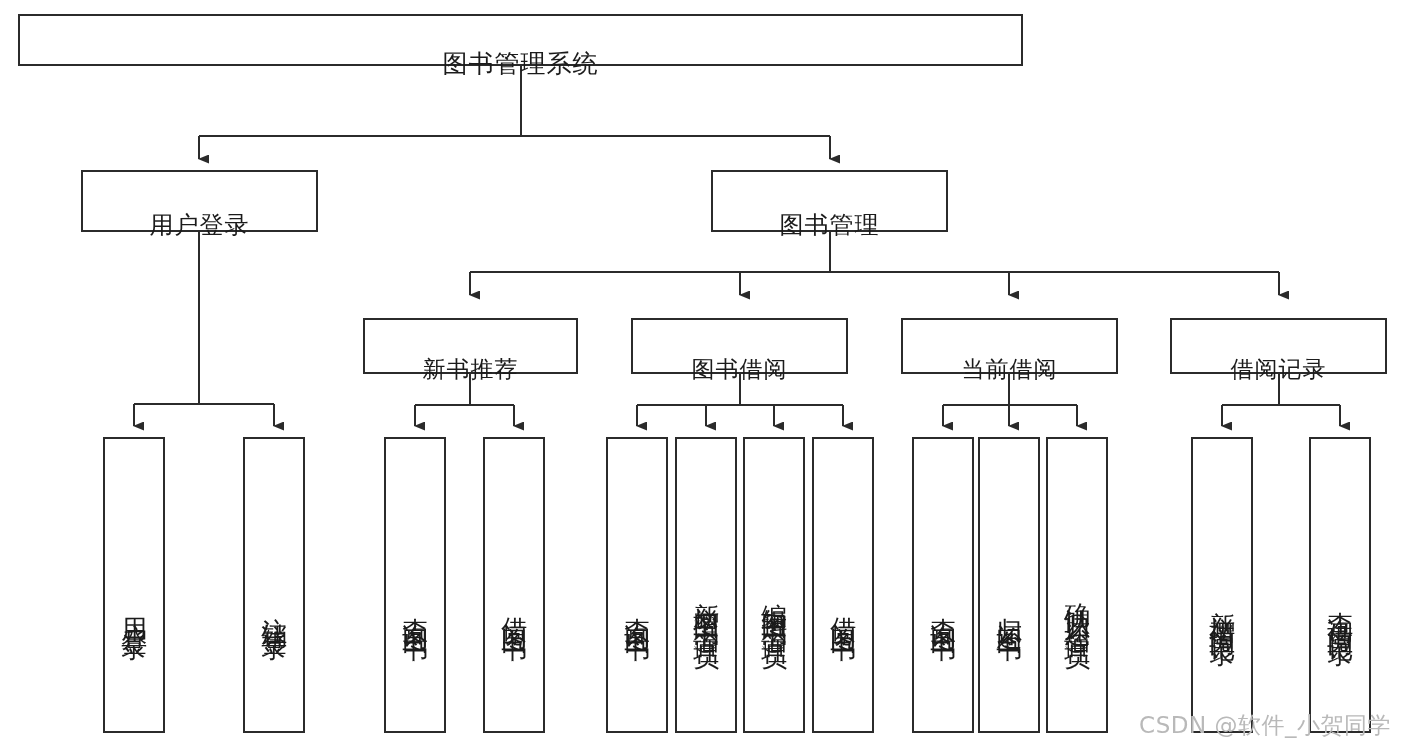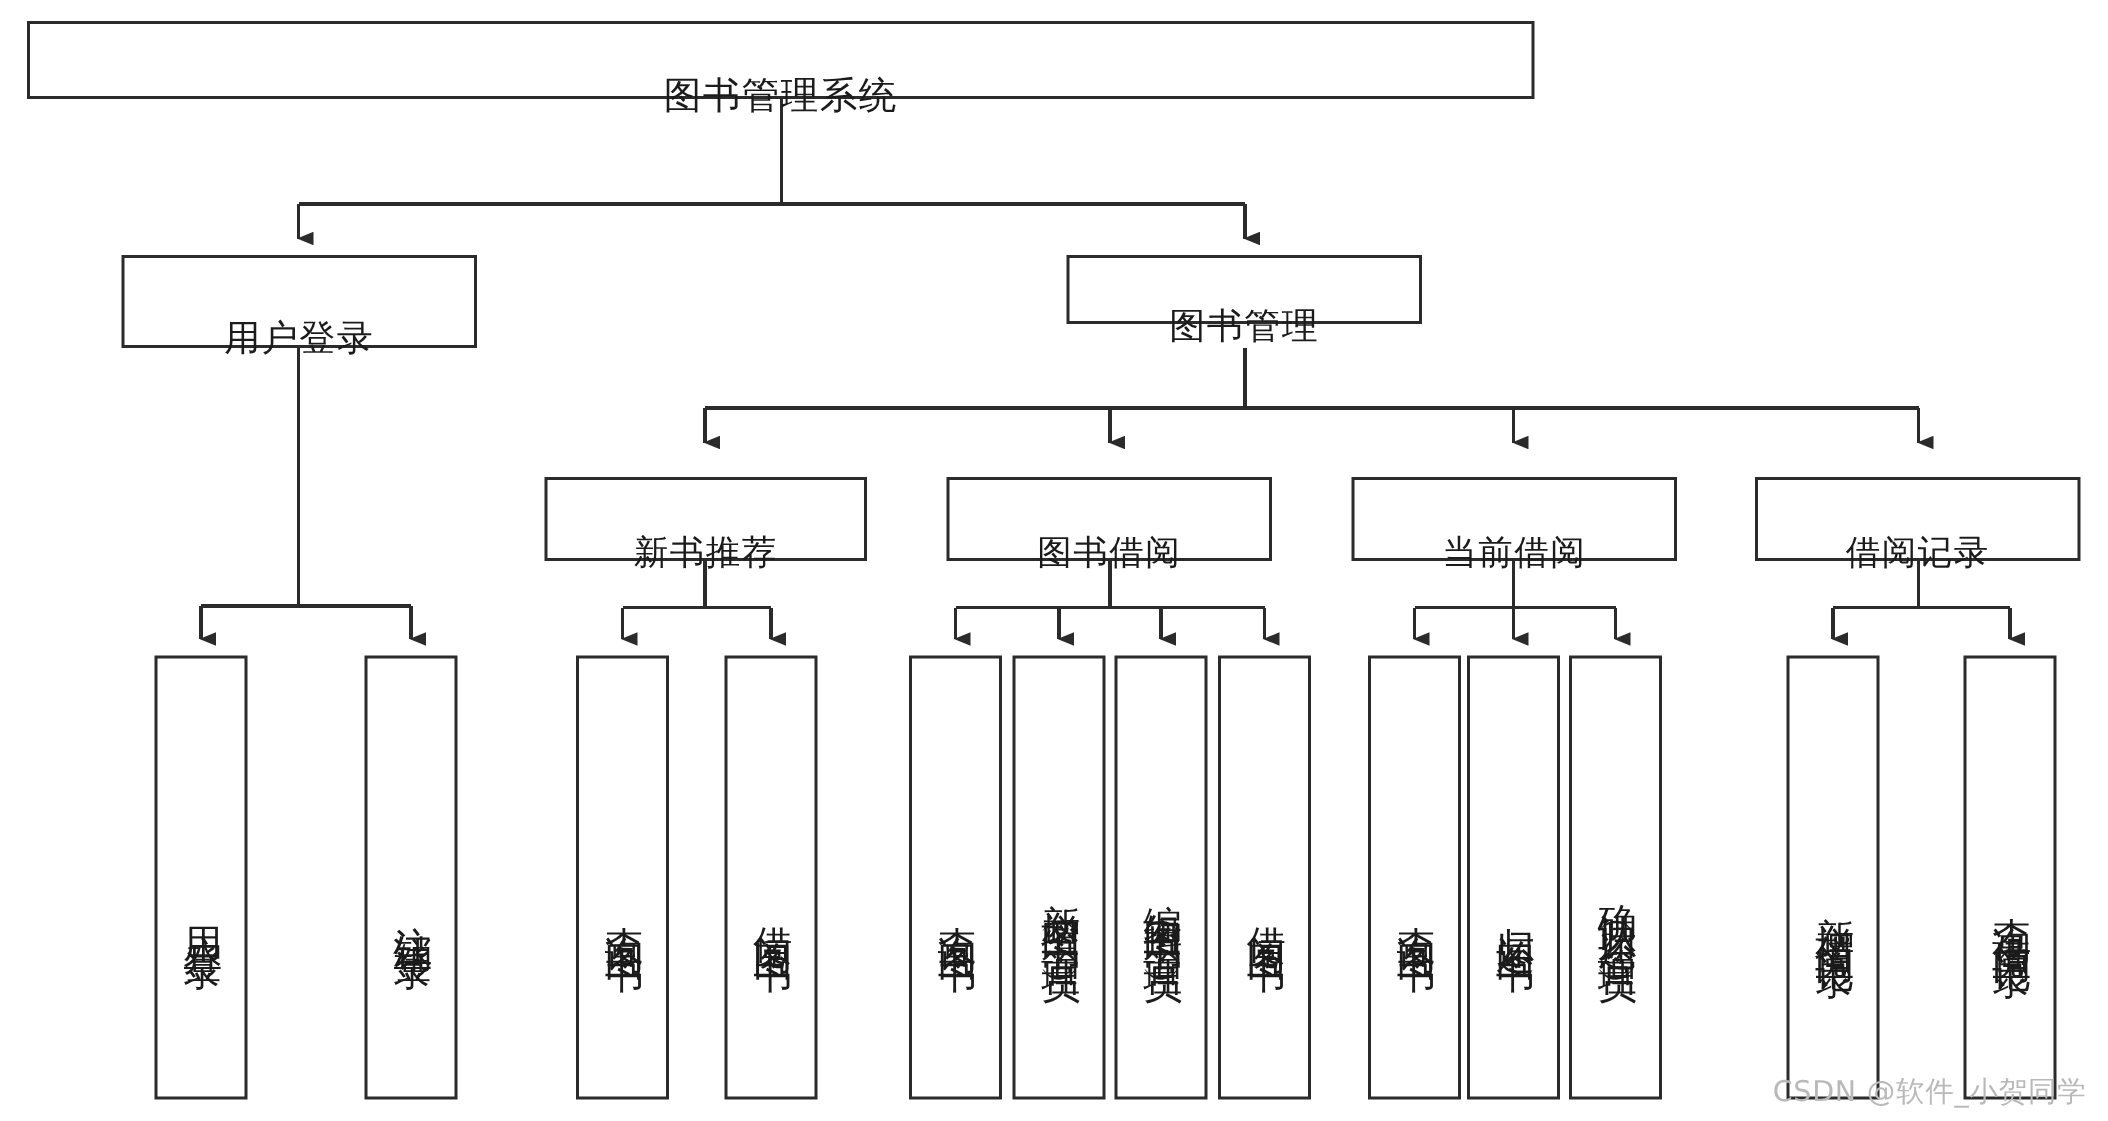--- a/index.html
+++ b/index.html
@@ -22,21 +22,21 @@
   .lvl2 .node-label{font-size:24px;}
   .lvl3 .node-label{font-size:23px;}
   .leaf{align-items:center;justify-content:center;}
   .leaf .node-label{
     writing-mode:vertical-rl;text-orientation:upright;
     font-size:26px;letter-spacing:6px;line-height:1.05;
     white-space:nowrap;
   }
   #watermark{
     position:absolute;right:14px;bottom:6px;
-    font-size:19px;color:#b9b9b9;letter-spacing:0.5px;
+    font-size:23px;color:#b9b9b9;letter-spacing:0.5px;
     white-space:nowrap;user-select:none;
   }
 </style>
 </head>
 <body>
 
 <div id="diagram-root">
 
   <svg id="tree-svg" viewBox="0 0 1405 747" xmlns="http://www.w3.org/2000/svg">
     <defs>
@@ -90,21 +90,21 @@
     </g>
   </svg>
 
   <div class="node-box root" style="left:18px;top:14px;width:1005px;height:52px;">
     <span class="node-label">图书管理系统</span>
   </div>
 
   <div class="node-box lvl2" style="left:81px;top:170px;width:237px;height:62px;">
     <span class="node-label">用户登录</span>
   </div>
-  <div class="node-box lvl2" style="left:711px;top:170px;width:237px;height:46px;">
+  <div class="node-box lvl2" style="left:711px;top:170px;width:237px;height:62px;">
     <span class="node-label">图书管理</span>
   </div>
 
   <div class="node-box lvl3" style="left:363px;top:318px;width:215px;height:56px;">
     <span class="node-label">新书推荐</span>
   </div>
   <div class="node-box lvl3" style="left:631px;top:318px;width:217px;height:56px;">
     <span class="node-label">图书借阅</span>
   </div>
   <div class="node-box lvl3" style="left:1170px;top:318px;width:217px;height:56px;">

